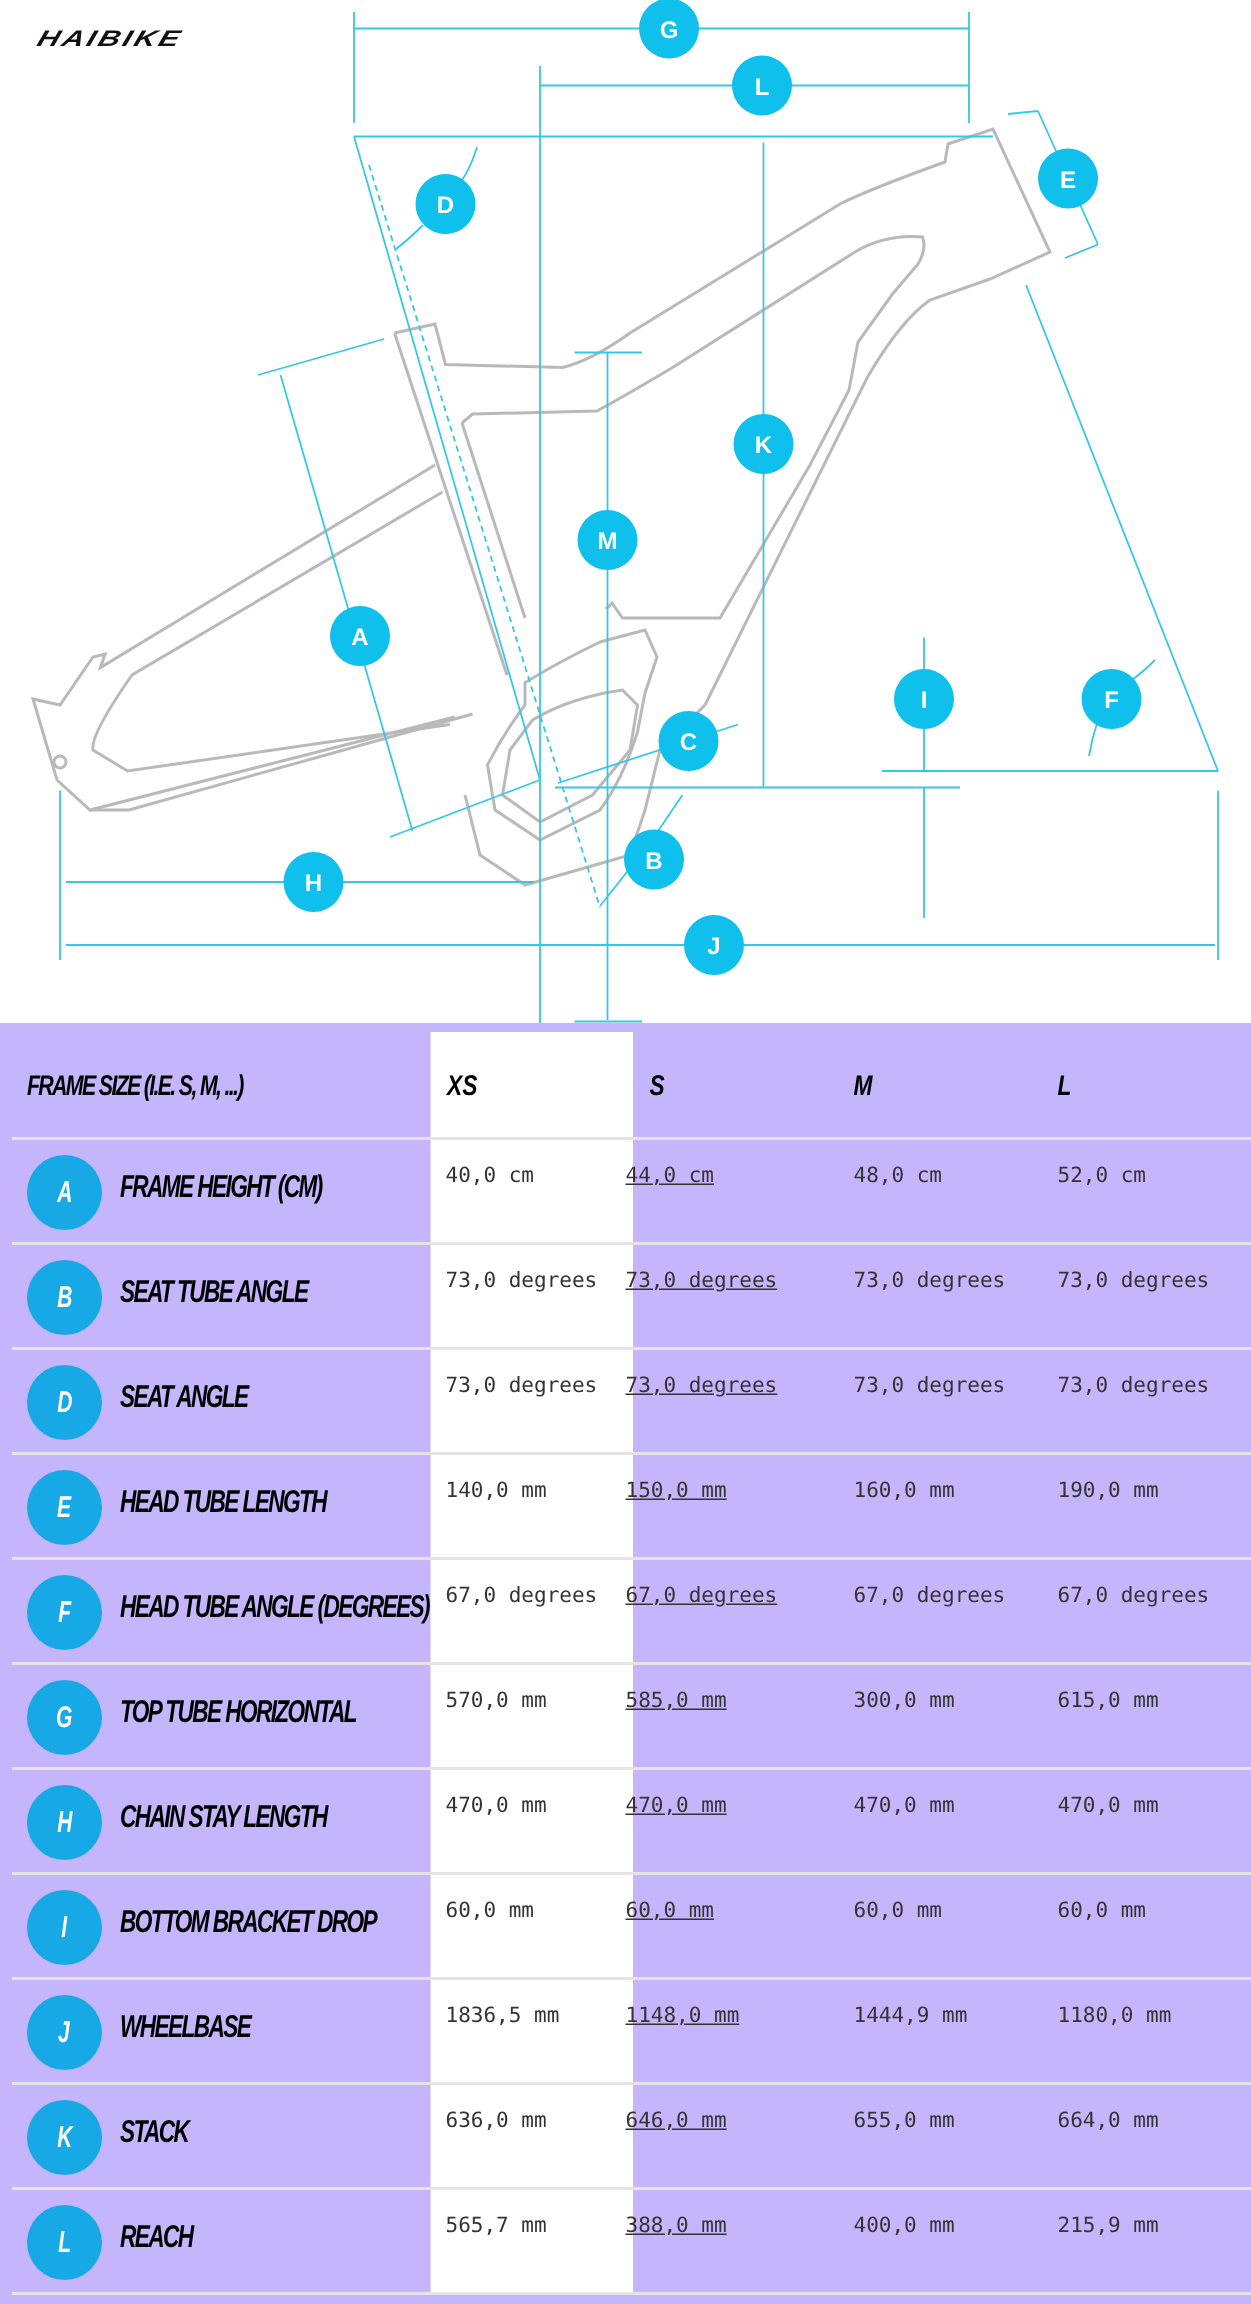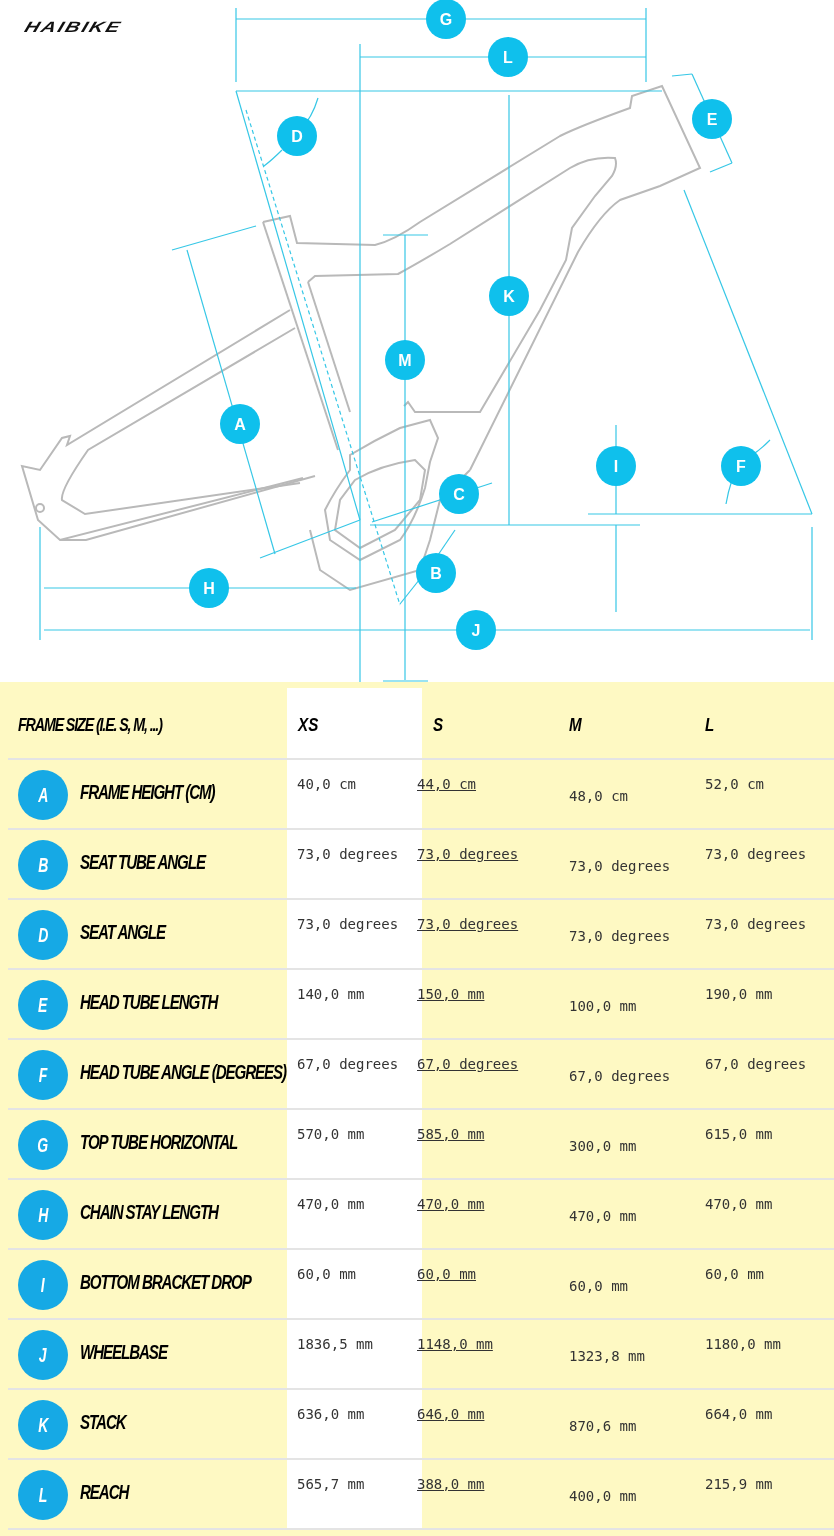--- a/index.html
+++ b/index.html
@@ -22,21 +22,21 @@
     transform-origin: left top;
     color: #111;
   }
   svg.bike { position: absolute; left: 0; top: 0; }
   .badge-text {
     font-family: "Liberation Sans", sans-serif;
     font-weight: bold; font-size: 16px; fill: #ffffff;
   }
   .spec-table {
     position: absolute; left: 0; top: 682px; width: 834px; height: 854px;
-    background: #fef9c3;
+    background: #c4b5fd;
   }
   .xs-col {
     position: absolute; left: 287px; top: 6px; width: 135px; bottom: 6px;
     background: #ffffff;
   }
   .row {
     position: absolute; left: 8px; width: 826px; height: 70px;
     border-bottom: 2px solid #e4e4e4;
   }
   .header-row { top: 6px; height: 70px; }
@@ -67,21 +67,21 @@
     letter-spacing: -1.5px; color: #000;
     transform: scaleX(0.72); transform-origin: left center;
     white-space: nowrap;
   }
   .val {
     position: absolute; top: 18px;
     font-family: "DejaVu Sans Mono", monospace; font-size: 14px;
     color: #333;
     white-space: nowrap;
   }
-  .c0 { left: 289px; } .c1 { left: 409px; text-decoration: underline; } .c2 { left: 561px; margin-top: 12px; } .c3 { left: 697px; }
+  .c0 { left: 289px; } .c1 { left: 409px; text-decoration: underline; } .c2 { left: 561px; } .c3 { left: 697px; }
 </style>
 </head>
 <body>
 
 <div class="diagram">
   <div class="logo">HAIBIKE</div>
 
   <svg class="bike" width="834" height="682" viewBox="0 0 834 682">
 
     <g fill="none" stroke="#b9b9b9" stroke-width="2">
@@ -259,21 +259,21 @@
     <span class="val c3">73,0 degrees</span>
   </div>
 
   <div class="row" style="top:286px">
     <div class="circle">
         <span>E</span>
       </div>
     <span class="row-label">HEAD TUBE LENGTH</span>
     <span class="val c0">140,0 mm</span>
     <span class="val c1">150,0 mm</span>
-    <span class="val c2">100,0 mm</span>
+    <span class="val c2">160,0 mm</span>
     <span class="val c3">190,0 mm</span>
   </div>
 
   <div class="row" style="top:356px">
     <div class="circle">
         <span>F</span>
       </div>
     <span class="row-label">HEAD TUBE ANGLE (DEGREES)</span>
     <span class="val c0">67,0 degrees</span>
     <span class="val c1">67,0 degrees</span>
@@ -314,32 +314,32 @@
     <span class="val c3">60,0 mm</span>
   </div>
 
   <div class="row" style="top:636px">
     <div class="circle">
         <span>J</span>
       </div>
     <span class="row-label">WHEELBASE</span>
     <span class="val c0">1836,5 mm</span>
     <span class="val c1">1148,0 mm</span>
-    <span class="val c2">1323,8 mm</span>
+    <span class="val c2">1444,9 mm</span>
     <span class="val c3">1180,0 mm</span>
   </div>
 
   <div class="row" style="top:706px">
     <div class="circle">
         <span>K</span>
       </div>
     <span class="row-label">STACK</span>
     <span class="val c0">636,0 mm</span>
     <span class="val c1">646,0 mm</span>
-    <span class="val c2">870,6 mm</span>
+    <span class="val c2">655,0 mm</span>
     <span class="val c3">664,0 mm</span>
   </div>
 
   <div class="row" style="top:776px">
     <div class="circle">
         <span>L</span>
       </div>
     <span class="row-label">REACH</span>
     <span class="val c0">565,7 mm</span>
     <span class="val c1">388,0 mm</span>

